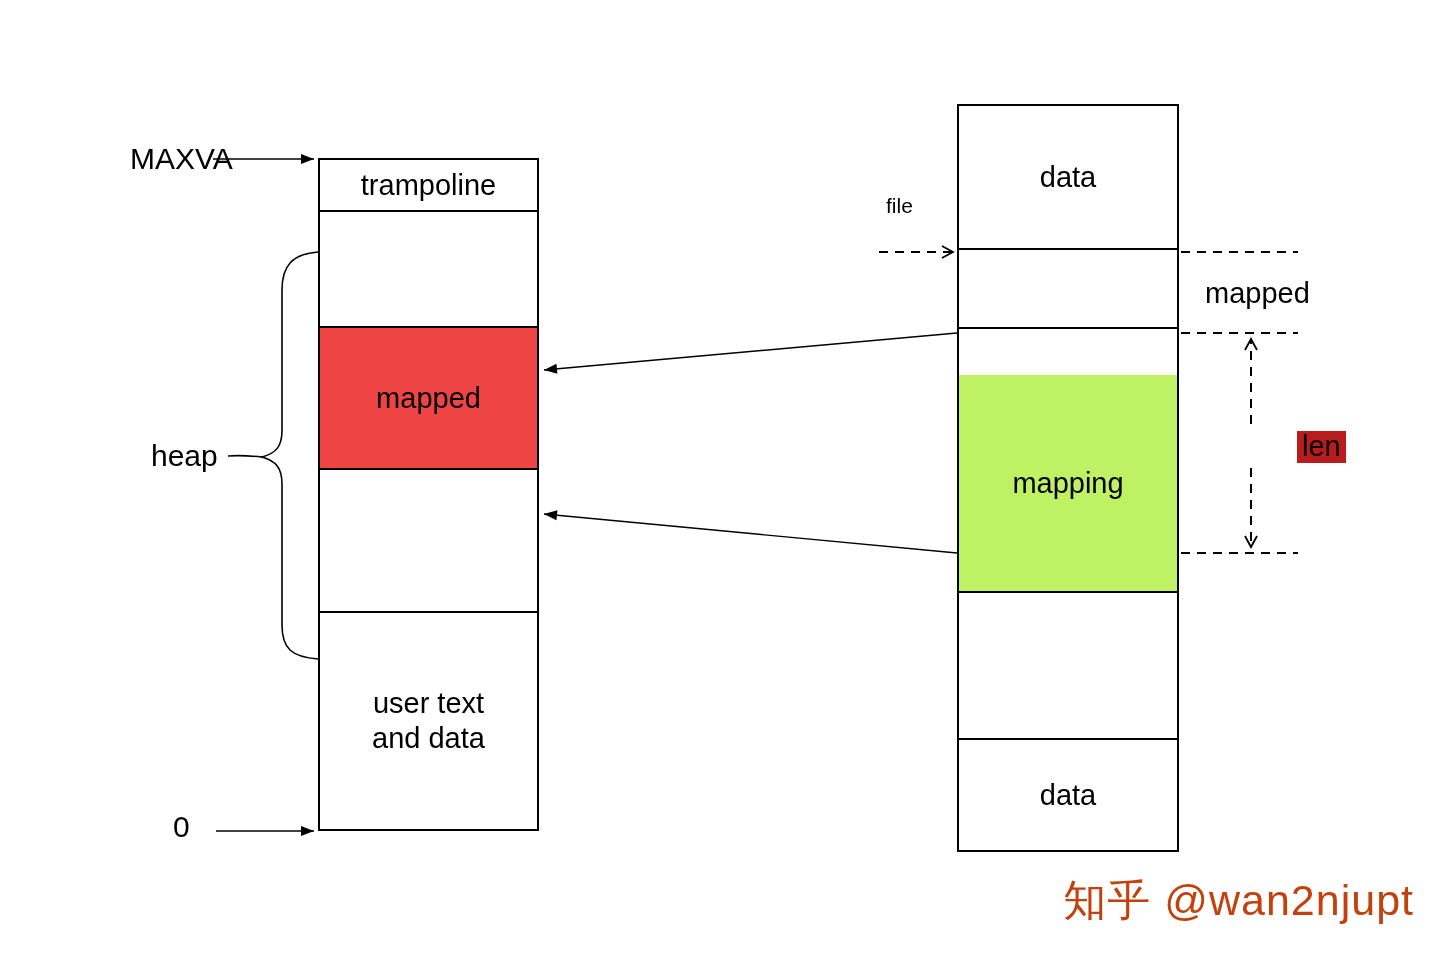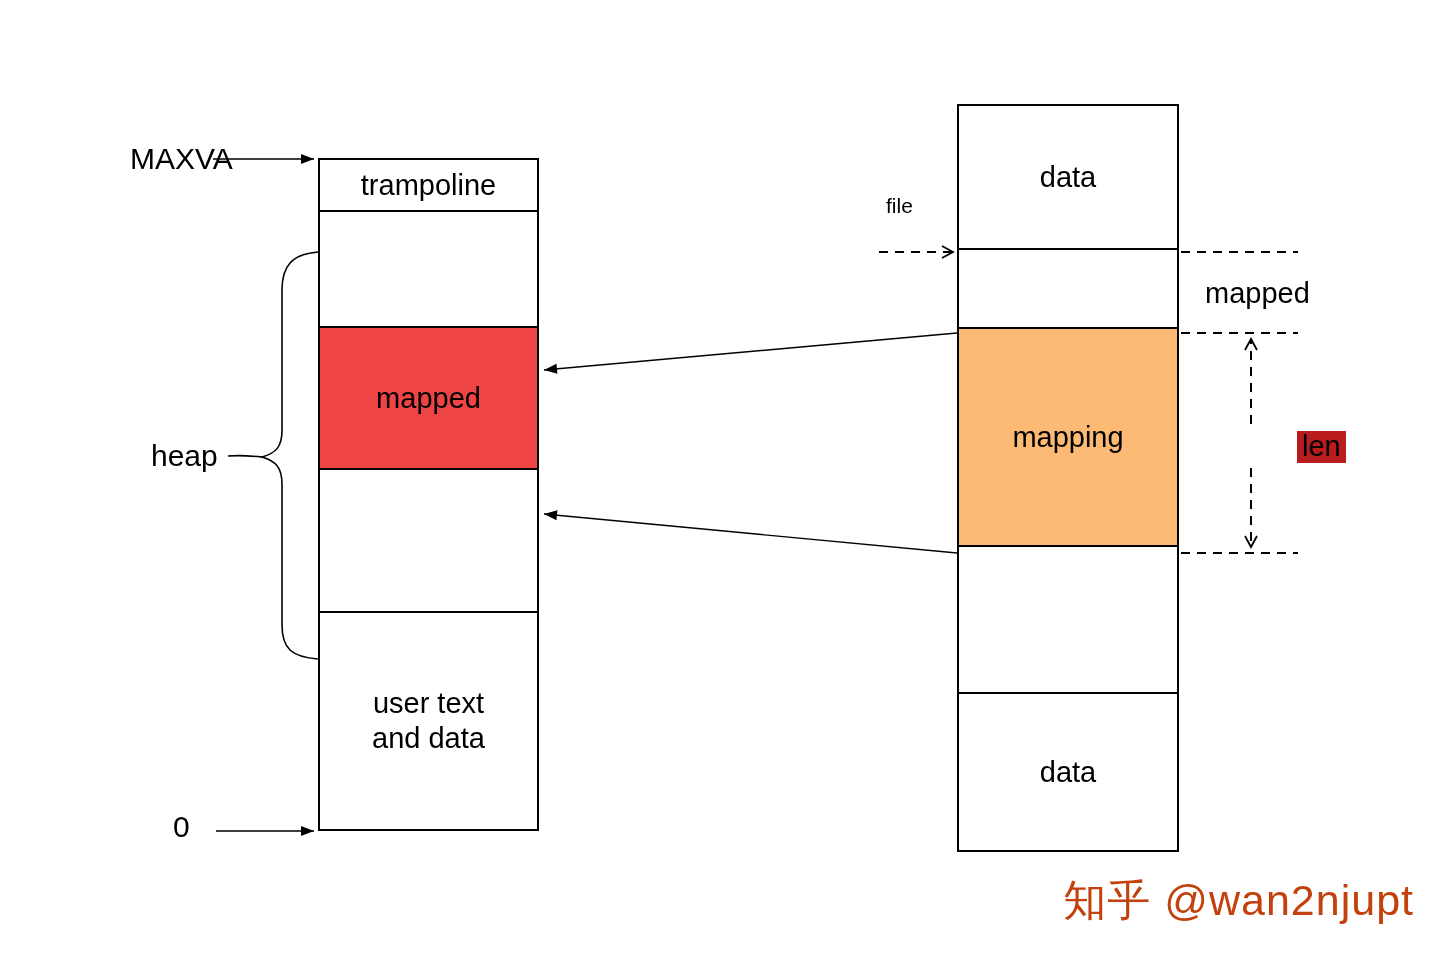--- a/index.html
+++ b/index.html
@@ -148,21 +148,21 @@
     </div>
   </div>
 
   <div class="colbox file-box">
     <div class="sec f-sec0">
       <span>data</span>
     </div>
     <div class="sec f-sec1">
       <span></span>
     </div>
-    <div class="sec f-sec2 filled" style="background: #fdba74;">
+    <div class="sec f-sec2 filled" style="background: #bef264; margin-top: 46px;">
       <span>mapping</span>
     </div>
     <div class="sec f-sec3">
       <span></span>
     </div>
     <div class="sec last">
       <span>data</span>
     </div>
   </div>
 

